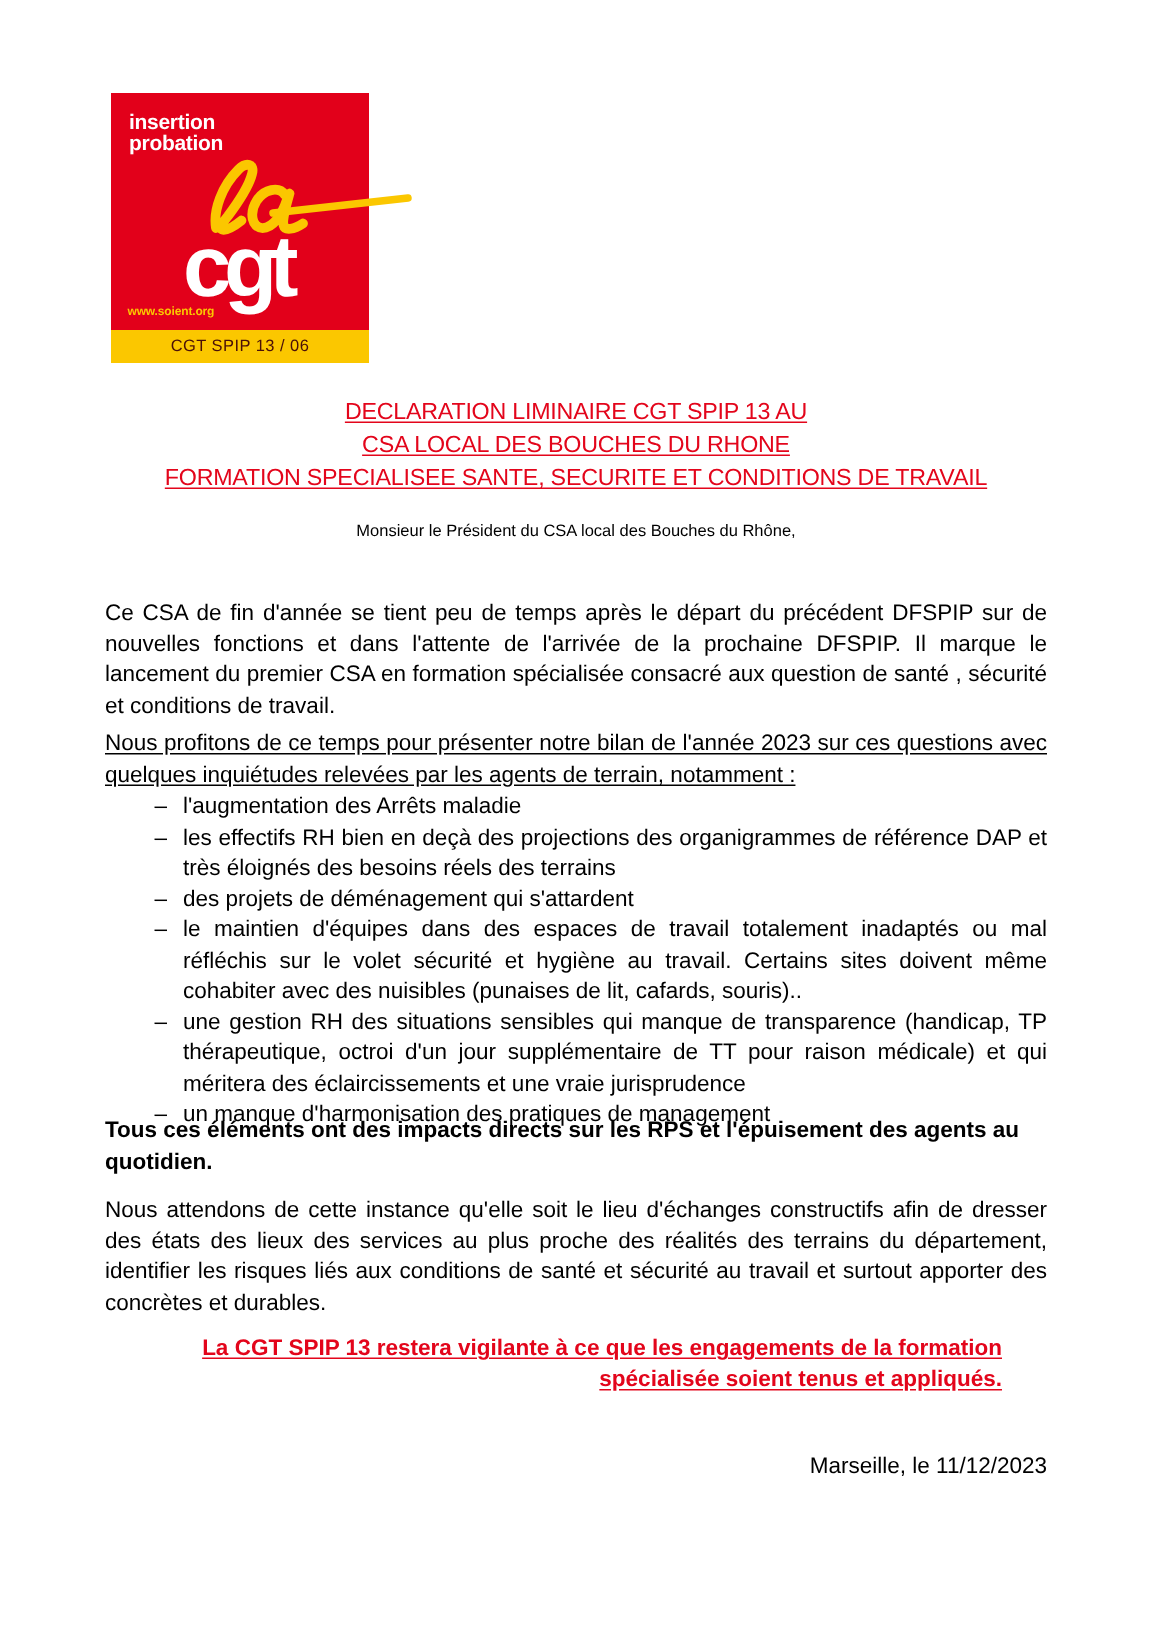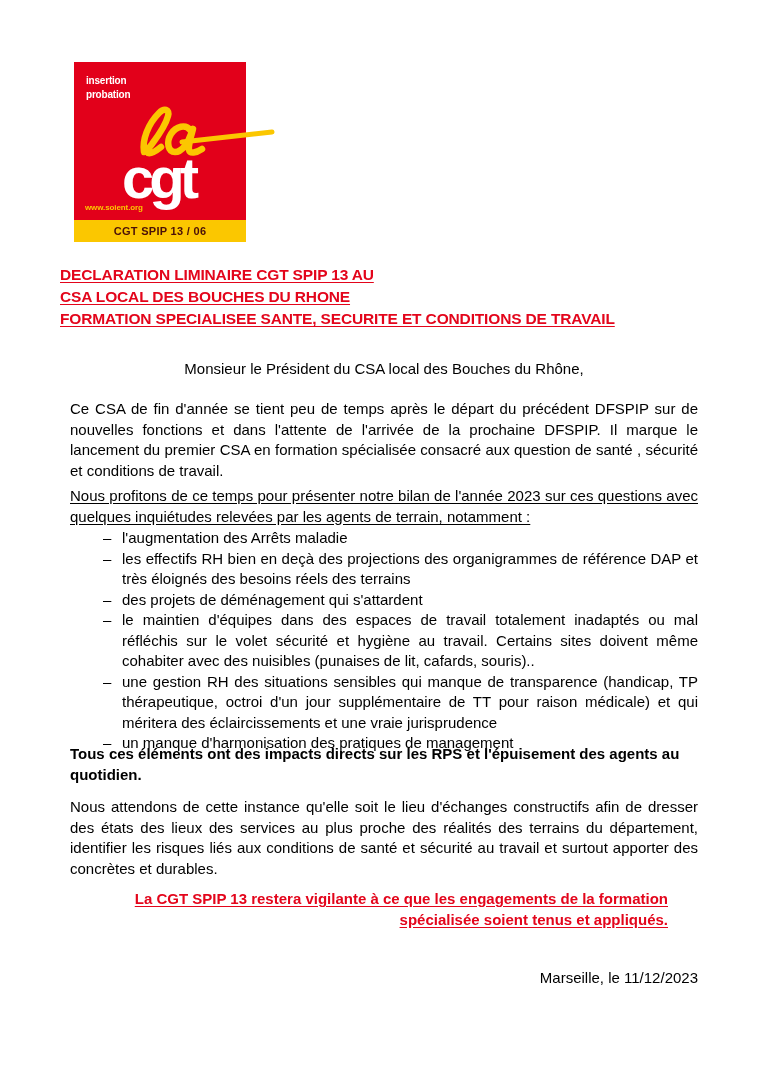--- a/index.html
+++ b/index.html
@@ -46,21 +46,21 @@
     width: 172px;
     height: 22px;
     background: #FBC700;
   }
   .logo-tagline {
     position: absolute;
     left: 12px;
     top: 12px;
     color: #ffffff;
     font-weight: bold;
-    font-size: 10px;
+    font-size: 14px;
     line-height: 14px;
     letter-spacing: -0.2px;
     white-space: pre-line;
   }
   .logo-url {
     position: absolute;
     left: 11px;
     top: 141px;
     color: #FBC700;
     font-weight: bold;
@@ -69,21 +69,21 @@
   }
   .logo-band-text {
     position: absolute;
     left: 0;
     top: 158px;
     width: 172px;
     height: 22px;
     line-height: 22px;
     text-align: center;
     color: #4a1008;
-    font-weight: bold;
+    font-weight: normal;
     font-size: 11px;
     letter-spacing: 0.3px;
   }
   .logo-la {
     position: absolute;
     left: 52px;
     top: 44px;
     width: 150px;
     height: 52px;
     overflow: visible;
@@ -101,40 +101,40 @@
     letter-spacing: -5px;
     z-index: 3;
   }
 
   
   .doc-title {
     position: absolute;
     left: 60px;
     top: 264px;
     width: 648px;
-    text-align: left;
+    text-align: center;
     color: #E3051B;
-    font-weight: bold;
+    font-weight: normal;
     font-size: 15.5px;
     line-height: 22px;
     letter-spacing: -0.15px;
   }
   .doc-title span.tline {
     text-decoration: underline;
     text-underline-offset: 2px;
   }
 
   
   .salutation {
     position: absolute;
     left: 70px;
-    top: 359px;
+    top: 344px;
     width: 628px;
     text-align: center;
-    font-size: 15px;
+    font-size: 11px;
     line-height: 20px;
   }
 
   .para {
     position: absolute;
     left: 70px;
     width: 628px;
     text-align: justify;
     font-size: 15px;
     line-height: 20.5px;

